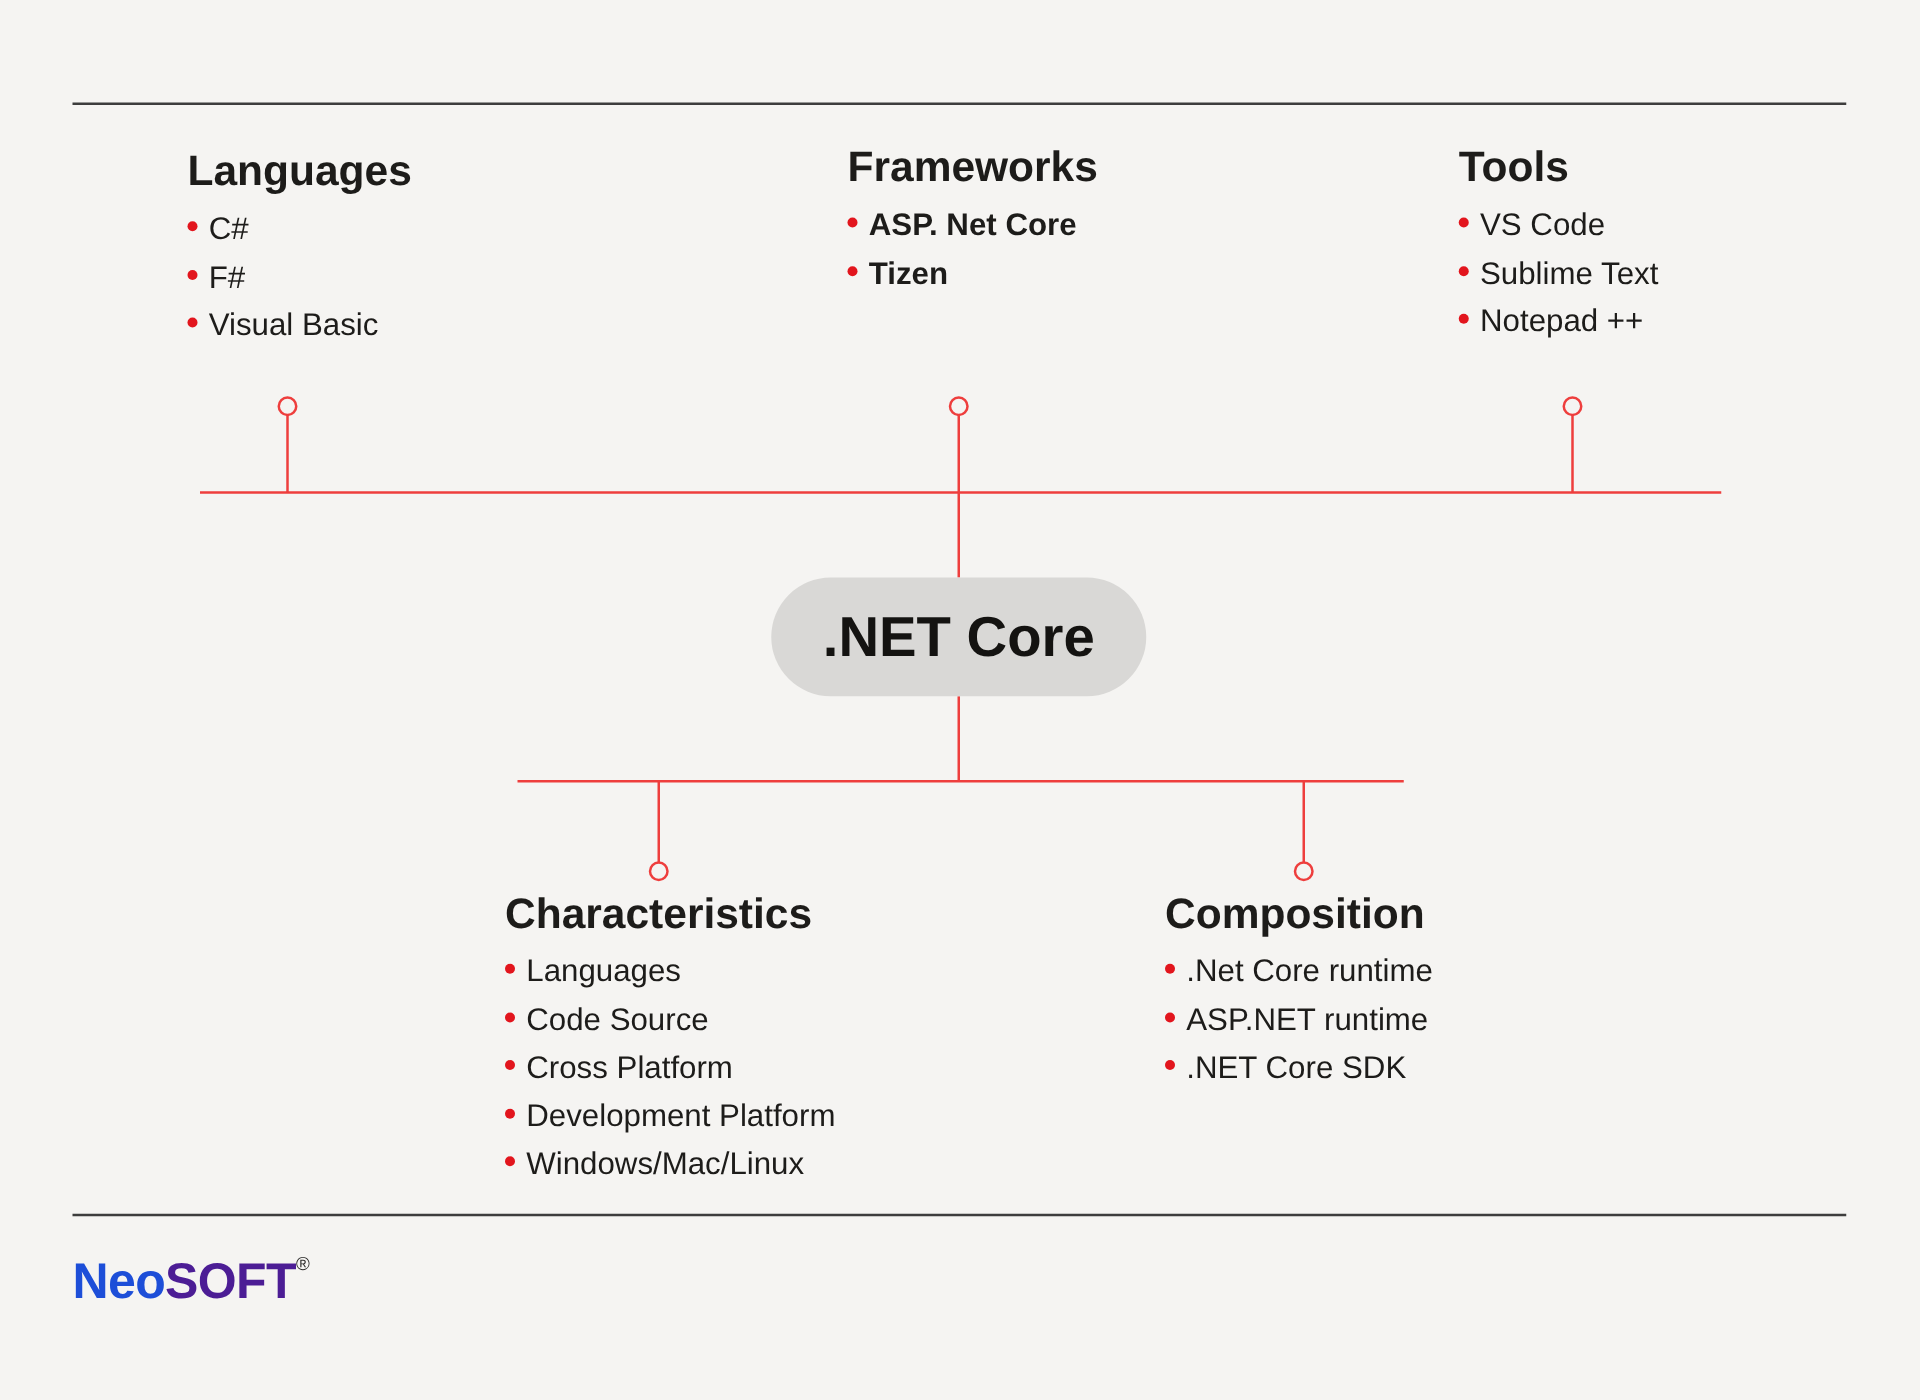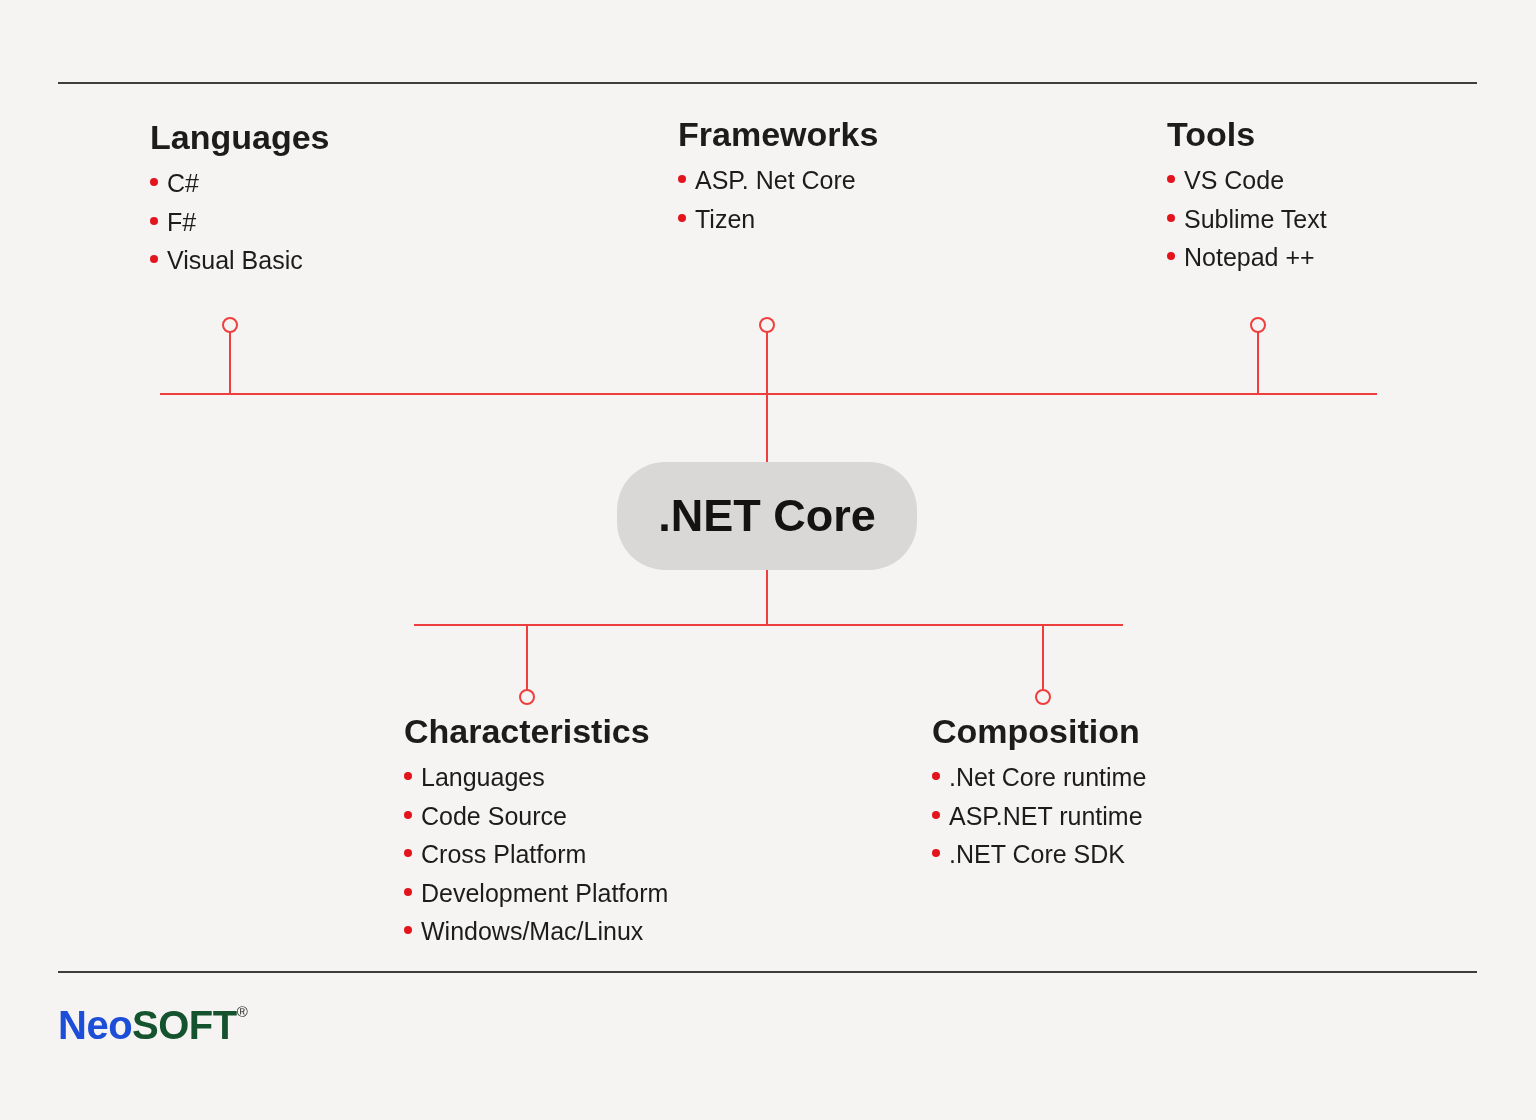--- a/index.html
+++ b/index.html
@@ -51,28 +51,29 @@
     border-radius: 50%;
     background: #e2151d;
     margin-right: 9px;
     position: relative;
     top: -6px;
   }
   .item-text { white-space: nowrap; }
   .branch-frameworks .item-text {
     white-space: normal;
     max-width: 265px;
+    font-weight: bold;
   }
 
   .center-node {
     position: absolute;
     left: 617px;
     top: 462px;
     width: 300px;
-    height: 108px;
+    height: 95px;
     background: #d9d8d6;
     border-radius: 48px;
     display: flex;
     align-items: center;
     justify-content: center;
   }
   .center-node-label {
     font-size: 45px;
     font-weight: 700;
     color: #141311;
@@ -83,21 +84,21 @@
     position: absolute;
     left: 58px;
     top: 988px;
     font-size: 40px;
     font-weight: 700;
     line-height: 48px;
     letter-spacing: -0.5px;
     white-space: nowrap;
   }
   .logo-primary { color: #1d4ed8; }
-  .logo-accent { color: #14532d; }
+  .logo-accent { color: #4c1d95; }
   .logo-reg {
     font-size: 15px;
     font-weight: 400;
     color: #2b2a29;
     vertical-align: 22px;
     letter-spacing: 0;
   }
 
   
   .branch-languages   { left: 150px;  top: 116px; }

